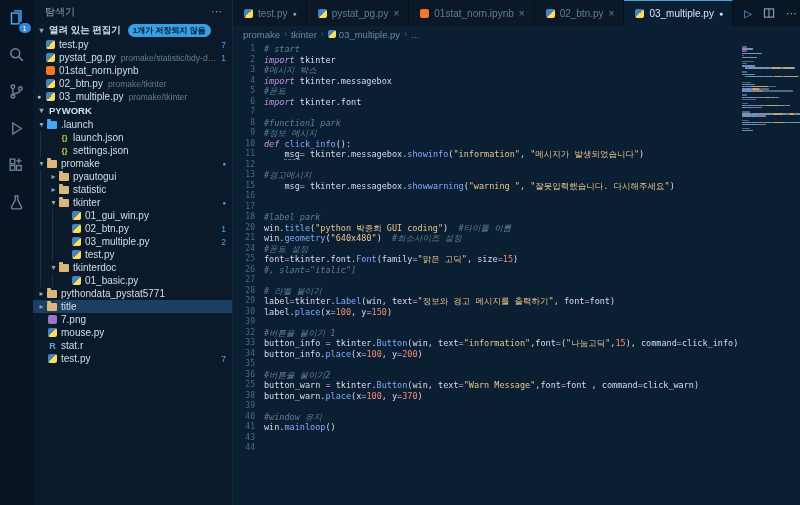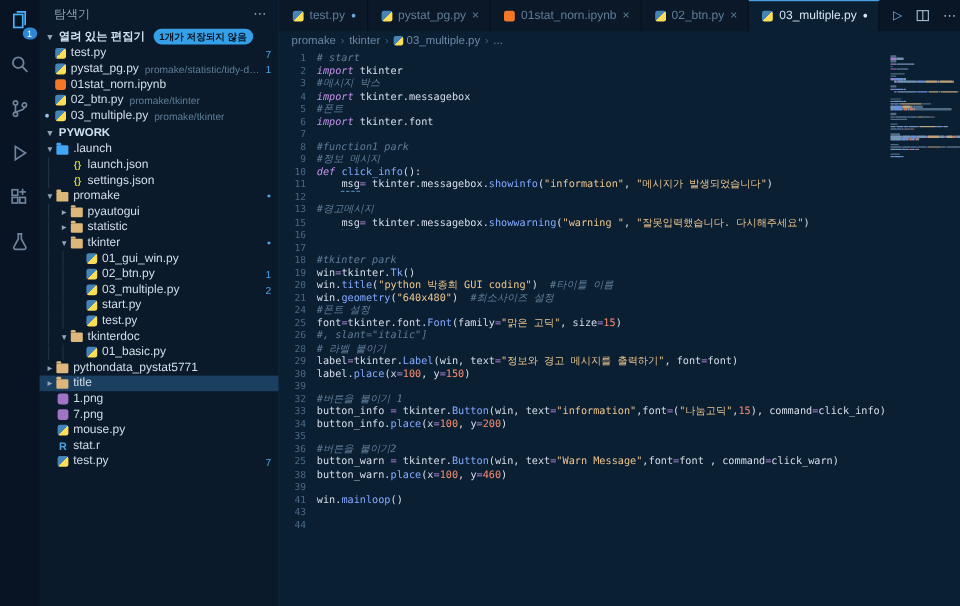--- a/index.html
+++ b/index.html
@@ -241,27 +241,20 @@
           <span class="f-spacer"></span>
           <span class="fi fi-py"></span>
           <span class="label">03_multiple.py</span>
           <span class="badge-num">2</span>
         </div>
         <div class="row">
           <span class="guide"></span>
           <span class="guide"></span>
           <span class="f-spacer"></span>
           <span class="fi fi-py"></span>
-          <span class="label">start.py</span>
-        </div>
-        <div class="row">
-          <span class="guide"></span>
-          <span class="guide"></span>
-          <span class="f-spacer"></span>
-          <span class="fi fi-py"></span>
           <span class="label">test.py</span>
         </div>
         <div class="row">
           <span class="guide"></span>
           <span class="chev">▾</span>
           <span class="folder-ic"></span>
           <span class="label">tkinterdoc</span>
         </div>
         <div class="row">
           <span class="guide"></span>
@@ -272,25 +265,20 @@
         </div>
         <div class="row">
           <span class="chev">▸</span>
           <span class="folder-ic"></span>
           <span class="label">pythondata_pystat5771</span>
         </div>
         <div class="row selected">
           <span class="chev">▸</span>
           <span class="folder-ic"></span>
           <span class="label">title</span>
-        </div>
-        <div class="row">
-          <span class="f-spacer"></span>
-          <span class="fi fi-img"></span>
-          <span class="label">1.png</span>
         </div>
         <div class="row">
           <span class="f-spacer"></span>
           <span class="fi fi-img"></span>
           <span class="label">7.png</span>
         </div>
         <div class="row">
           <span class="f-spacer"></span>
           <span class="fi fi-py"></span>
           <span class="label">mouse.py</span>
@@ -428,25 +416,21 @@
           <div class="code-line">
             <span class="ln">16</span>
             <span class="code"></span>
           </div>
           <div class="code-line">
             <span class="ln">17</span>
             <span class="code"></span>
           </div>
           <div class="code-line">
             <span class="ln">18</span>
-            <span class="code"><span class="tok-c">#tkinter park</span></span>
-          </div>
-          <div class="code-line">
-            <span class="ln">19</span>
-            <span class="code"><span class="tok-t">win</span><span class="tok-o">=</span><span class="tok-t">tkinter.</span><span class="tok-f">Tk</span><span class="tok-t">()</span></span>
+            <span class="code"><span class="tok-c">#label park</span></span>
           </div>
           <div class="code-line">
             <span class="ln">20</span>
             <span class="code"><span class="tok-t">win.</span><span class="tok-f">title</span><span class="tok-t">(</span><span class="tok-s">"python 박종희 GUI coding"</span><span class="tok-t">)</span><span class="tok-c">  #타이틀 이름</span></span>
           </div>
           <div class="code-line">
             <span class="ln">21</span>
             <span class="code"><span class="tok-t">win.</span><span class="tok-f">geometry</span><span class="tok-t">(</span><span class="tok-s">"640x480"</span><span class="tok-t">)</span><span class="tok-c">  #최소사이즈 설정</span></span>
           </div>
           <div class="code-line">
@@ -455,20 +439,24 @@
           </div>
           <div class="code-line">
             <span class="ln">25</span>
             <span class="code"><span class="tok-t">font</span><span class="tok-o">=</span><span class="tok-t">tkinter.font.</span><span class="tok-f">Font</span><span class="tok-t">(family</span><span class="tok-o">=</span><span class="tok-s">"맑은 고딕"</span><span class="tok-t">, size</span><span class="tok-o">=</span><span class="tok-n">15</span><span class="tok-t">)</span></span>
           </div>
           <div class="code-line">
             <span class="ln">26</span>
             <span class="code"><span class="tok-c">#, slant="italic"]</span></span>
           </div>
           <div class="code-line">
+            <span class="ln">27</span>
+            <span class="code"></span>
+          </div>
+          <div class="code-line">
             <span class="ln">28</span>
             <span class="code"><span class="tok-c"># 라벨 붙이기</span></span>
           </div>
           <div class="code-line">
             <span class="ln">29</span>
             <span class="code"><span class="tok-t">label</span><span class="tok-o">=</span><span class="tok-t">tkinter.</span><span class="tok-f">Label</span><span class="tok-t">(win, text</span><span class="tok-o">=</span><span class="tok-s">"정보와 경고 메시지를 출력하기"</span><span class="tok-t">, font</span><span class="tok-o">=</span><span class="tok-t">font)</span></span>
           </div>
           <div class="code-line">
             <span class="ln">30</span>
             <span class="code"><span class="tok-t">label.</span><span class="tok-f">place</span><span class="tok-t">(x</span><span class="tok-o">=</span><span class="tok-n">100</span><span class="tok-t">, y</span><span class="tok-o">=</span><span class="tok-n">150</span><span class="tok-t">)</span></span>
@@ -496,25 +484,29 @@
           <div class="code-line">
             <span class="ln">36</span>
             <span class="code"><span class="tok-c">#버튼을 붙이기2</span></span>
           </div>
           <div class="code-line">
             <span class="ln">25</span>
             <span class="code"><span class="tok-t">button_warn </span><span class="tok-o">=</span><span class="tok-t"> tkinter.</span><span class="tok-f">Button</span><span class="tok-t">(win, text</span><span class="tok-o">=</span><span class="tok-s">"Warn Message"</span><span class="tok-t">,font</span><span class="tok-o">=</span><span class="tok-t">font , command</span><span class="tok-o">=</span><span class="tok-t">click_warn)</span></span>
           </div>
           <div class="code-line">
             <span class="ln">38</span>
-            <span class="code"><span class="tok-t">button_warn.</span><span class="tok-f">place</span><span class="tok-t">(x</span><span class="tok-o">=</span><span class="tok-n">100</span><span class="tok-t">, y</span><span class="tok-o">=</span><span class="tok-n">460</span><span class="tok-t">)</span></span>
+            <span class="code"><span class="tok-t">button_warn.</span><span class="tok-f">place</span><span class="tok-t">(x</span><span class="tok-o">=</span><span class="tok-n">100</span><span class="tok-t">, y</span><span class="tok-o">=</span><span class="tok-n">370</span><span class="tok-t">)</span></span>
           </div>
           <div class="code-line">
             <span class="ln">39</span>
             <span class="code"></span>
+          </div>
+          <div class="code-line">
+            <span class="ln">40</span>
+            <span class="code"><span class="tok-c">#window 유지</span></span>
           </div>
           <div class="code-line">
             <span class="ln">41</span>
             <span class="code"><span class="tok-t">win.</span><span class="tok-f">mainloop</span><span class="tok-t">()</span></span>
           </div>
           <div class="code-line">
             <span class="ln">43</span>
             <span class="code"></span>
           </div>
           <div class="code-line">

